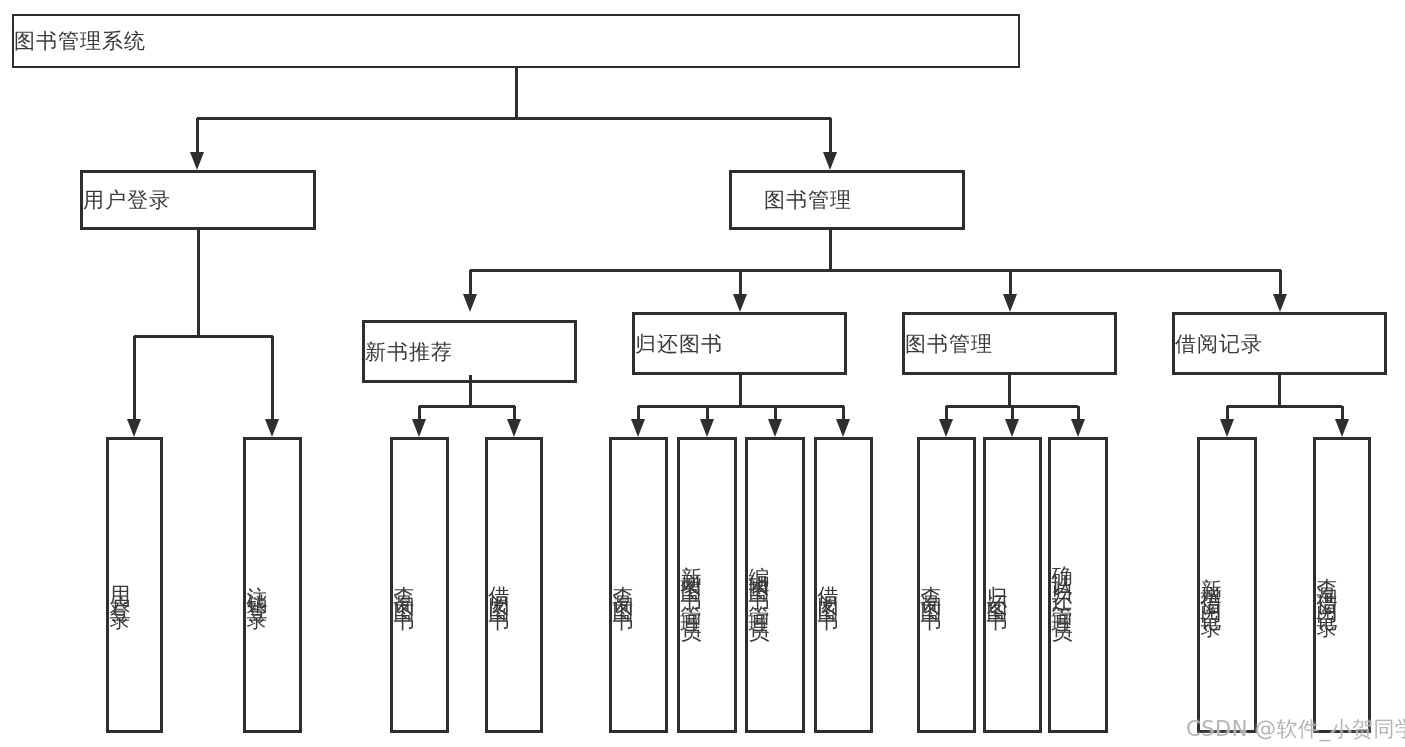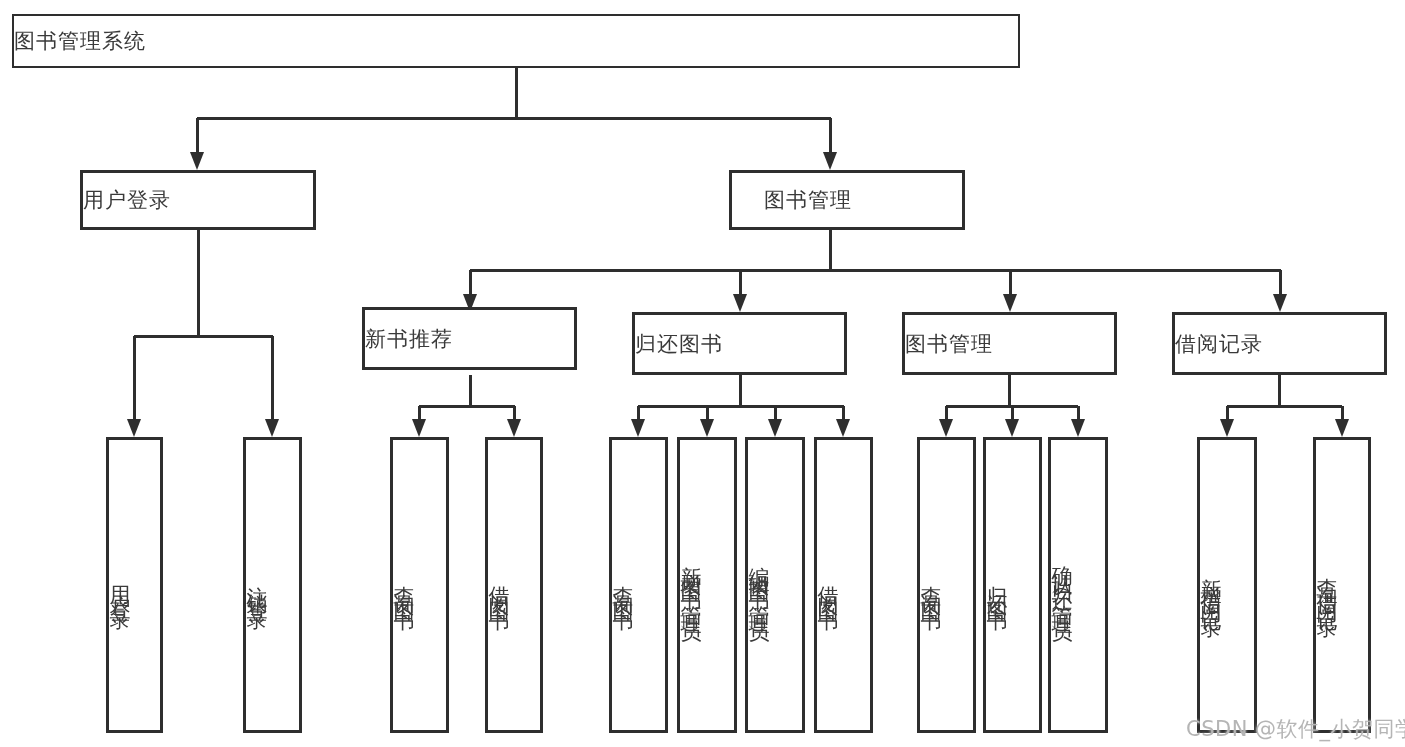--- a/index.html
+++ b/index.html
@@ -103,21 +103,21 @@
   <div class="hl" style="left:470px; top:268.5px; width:811px;"></div>
   <div class="vl" style="left:468.5px; top:270px; height:24px;"></div>
   <div class="ah" style="left:463px; top:294px;"></div>
   <div class="vl" style="left:738.5px; top:270px; height:24px;"></div>
   <div class="ah" style="left:733px; top:294px;"></div>
   <div class="vl" style="left:1008.5px; top:270px; height:24px;"></div>
   <div class="ah" style="left:1003px; top:294px;"></div>
   <div class="vl" style="left:1278.5px; top:270px; height:24px;"></div>
   <div class="ah" style="left:1273px; top:294px;"></div>
 
-  <div class="box" style="left:362px; top:307px; width:215px; height:63px;">
+  <div class="box" style="left:362px; top:320px; width:215px; height:63px;">
     <span>新书推荐</span>
   </div>
   <div class="box" style="left:632px; top:312px; width:215px; height:63px;">
     <span>归还图书</span>
   </div>
   <div class="box" style="left:902px; top:312px; width:215px; height:63px;">
     <span>图书管理</span>
   </div>
   <div class="box" style="left:1172px; top:312px; width:215px; height:63px;">
     <span>借阅记录</span>

